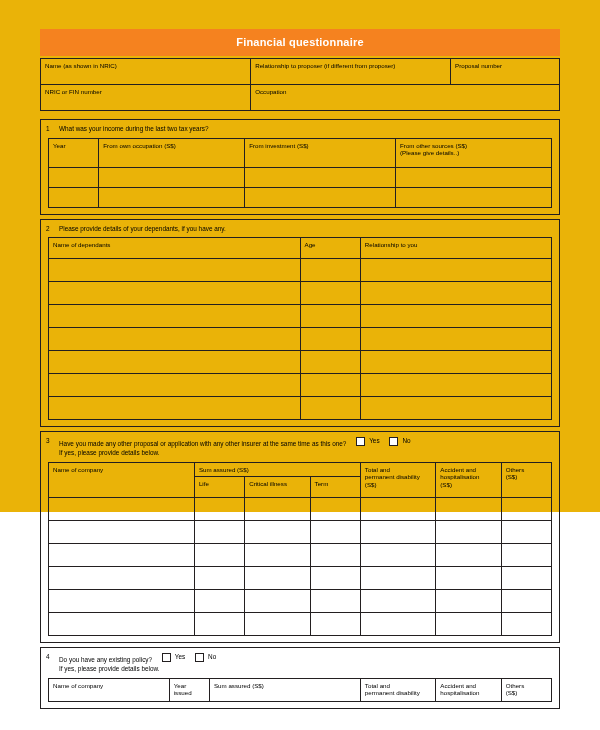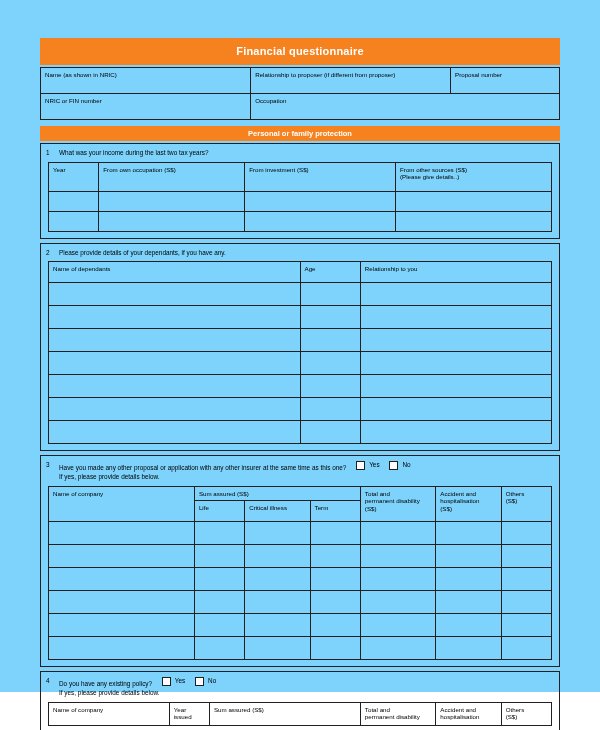--- a/index.html
+++ b/index.html
@@ -10,24 +10,24 @@
     width: 600px;
     height: 730px;
     background: #ffffff;
     font-family: "Liberation Sans", sans-serif;
     color: #000000;
     -webkit-font-smoothing: antialiased;
   }
   .page {
     position: relative;
     width: 600px;
-    height: 692px;
-    background: #7dd3fc;
+    height: 512px;
+    background: #eab308;
     box-sizing: border-box;
-    padding: 38px 40px 40px 40px;
+    padding: 29px 40px 40px 40px;
   }
   .doc {
     width: 520px;
     margin: 0 auto;
   }
 
   
   .title-bar {
     background: #f5821f;
     color: #ffffff;
@@ -144,21 +144,20 @@
       </tr>
       <tr>
         <td>NRIC or FIN number</td>
         <td colspan="2">Occupation</td>
       </tr>
     </tbody>
       </table>
 
     <div class="gap-6"></div>
 
-    <div class="section-bar">Personal or family protection</div>
 
     <div class="gap-2"></div>
 
     <div class="qbox">
       <div class="qhead">
         <span class="qnum">1</span>
         <span class="qtext">What was your income during the last two tax years?</span>
       </div>
       <div class="inner-table-wrap">
         <table class="grid">

